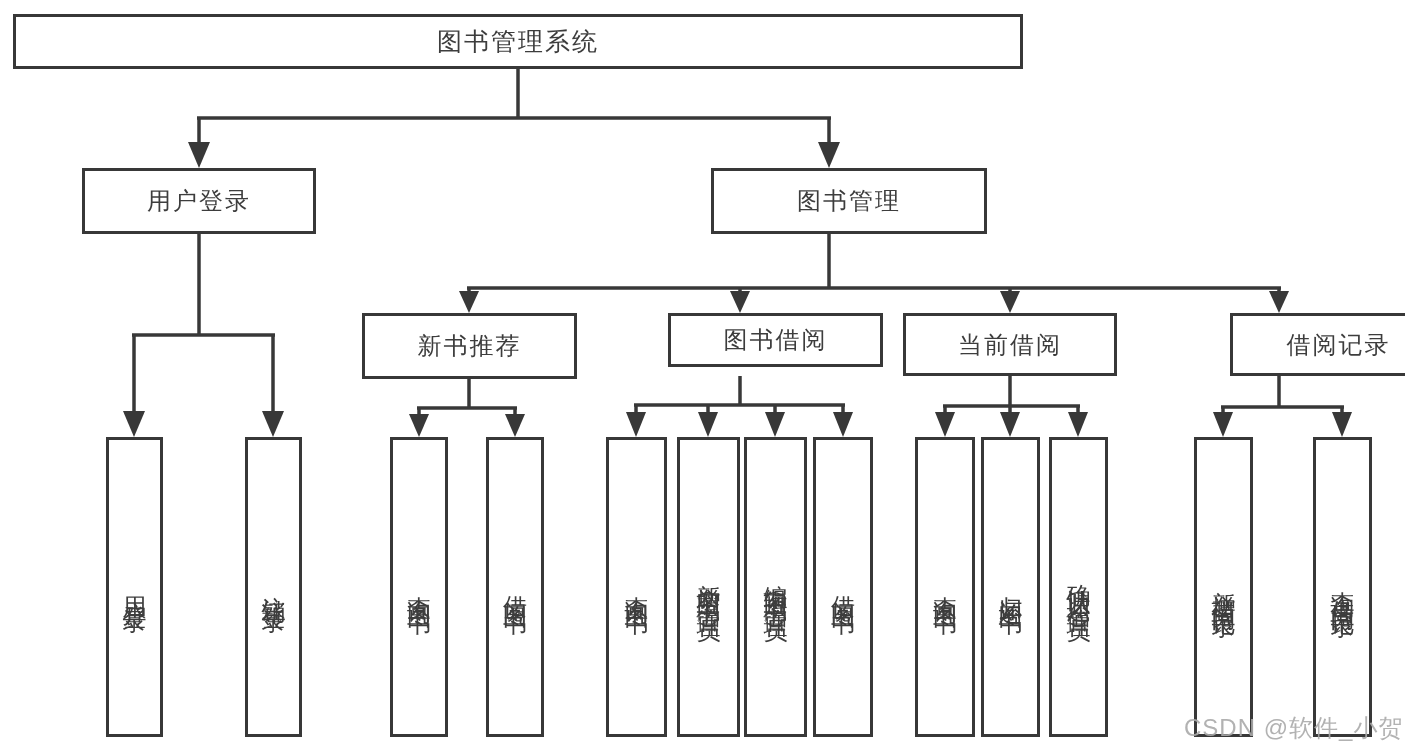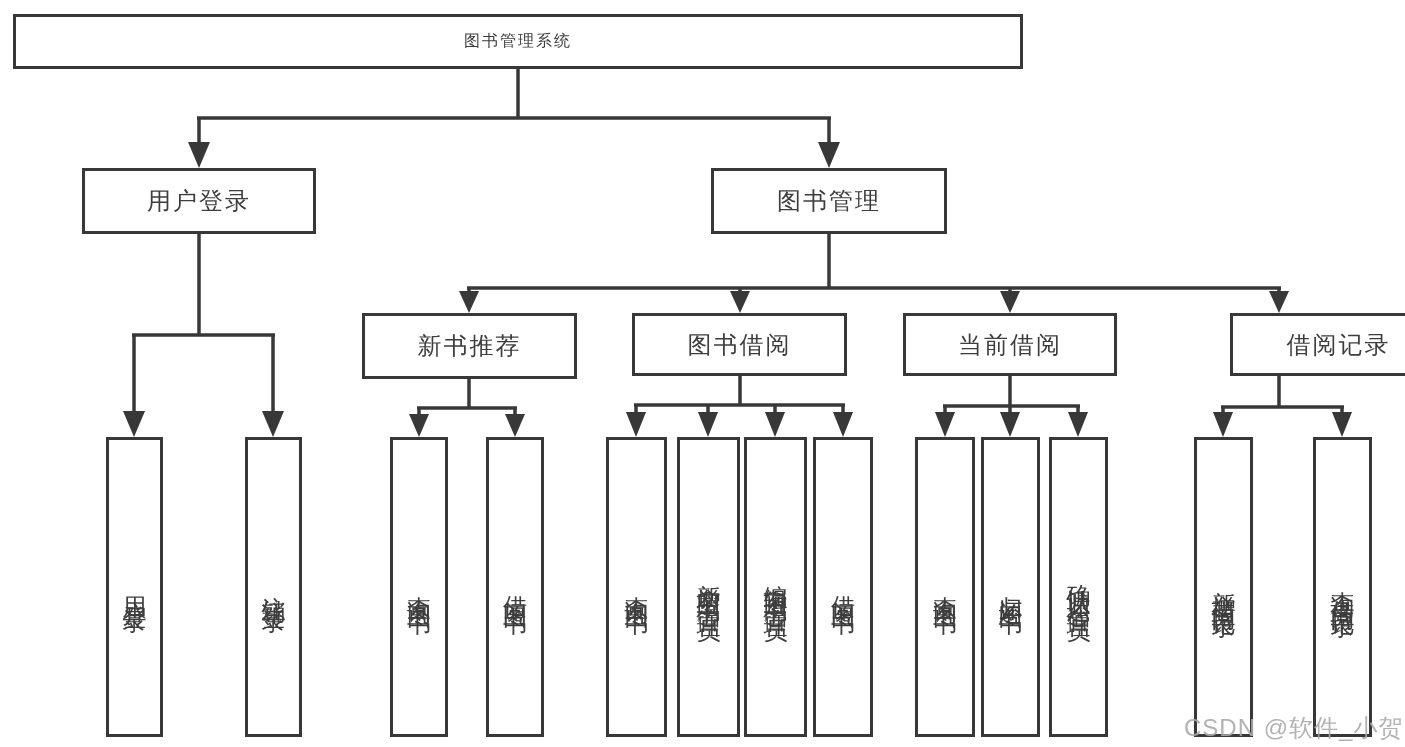--- a/index.html
+++ b/index.html
@@ -30,21 +30,21 @@
     text-align: center;
     white-space: nowrap;
   }
   .vbox {
     writing-mode: vertical-rl;
     text-orientation: mixed;
     letter-spacing: 5px;
     font-size: 24px;
     white-space: nowrap;
   }
-  .root-box { font-size: 16px; }
+  .root-box { font-size: 25px; }
   .watermark {
     position: absolute;
     left: 1184px;
     top: 712px;
     font-size: 24px;
     color: #aaaaaa;
     opacity: 0.9;
     letter-spacing: 1px;
     white-space: nowrap;
   }
@@ -130,28 +130,28 @@
     </g>
   </svg>
 
   <div class="box root-box" style="left:13px; top:14px; width:1010px; height:55px;">
     <span>图书管理系统</span>
   </div>
 
   <div class="box" style="left:82px; top:168px; width:234px; height:66px;">
     <span>用户登录</span>
   </div>
-  <div class="box" style="left:711px; top:168px; width:236px; height:66px;justify-content:center;">
+  <div class="box" style="left:711px; top:168px; width:276px; height:66px;justify-content:center;">
     <span>图书管理</span>
   </div>
 
   <div class="box" style="left:362px; top:313px; width:215px; height:66px;">
     <span>新书推荐</span>
   </div>
-  <div class="box" style="left:632px; top:313px; width:215px; height:63px;text-align:center;">
+  <div class="box" style="left:668px; top:313px; width:215px; height:54px;text-align:center;">
     <span>图书借阅</span>
   </div>
   <div class="box" style="left:903px; top:313px; width:214px; height:63px;text-align:center;">
     <span>当前借阅</span>
   </div>
   <div class="box" style="left:1230px; top:313px; width:217px; height:63px;">
     <span>借阅记录</span>
   </div>
 
   <div class="box vbox" style="left:106px; top:437px; width:57px; height:300px;">

